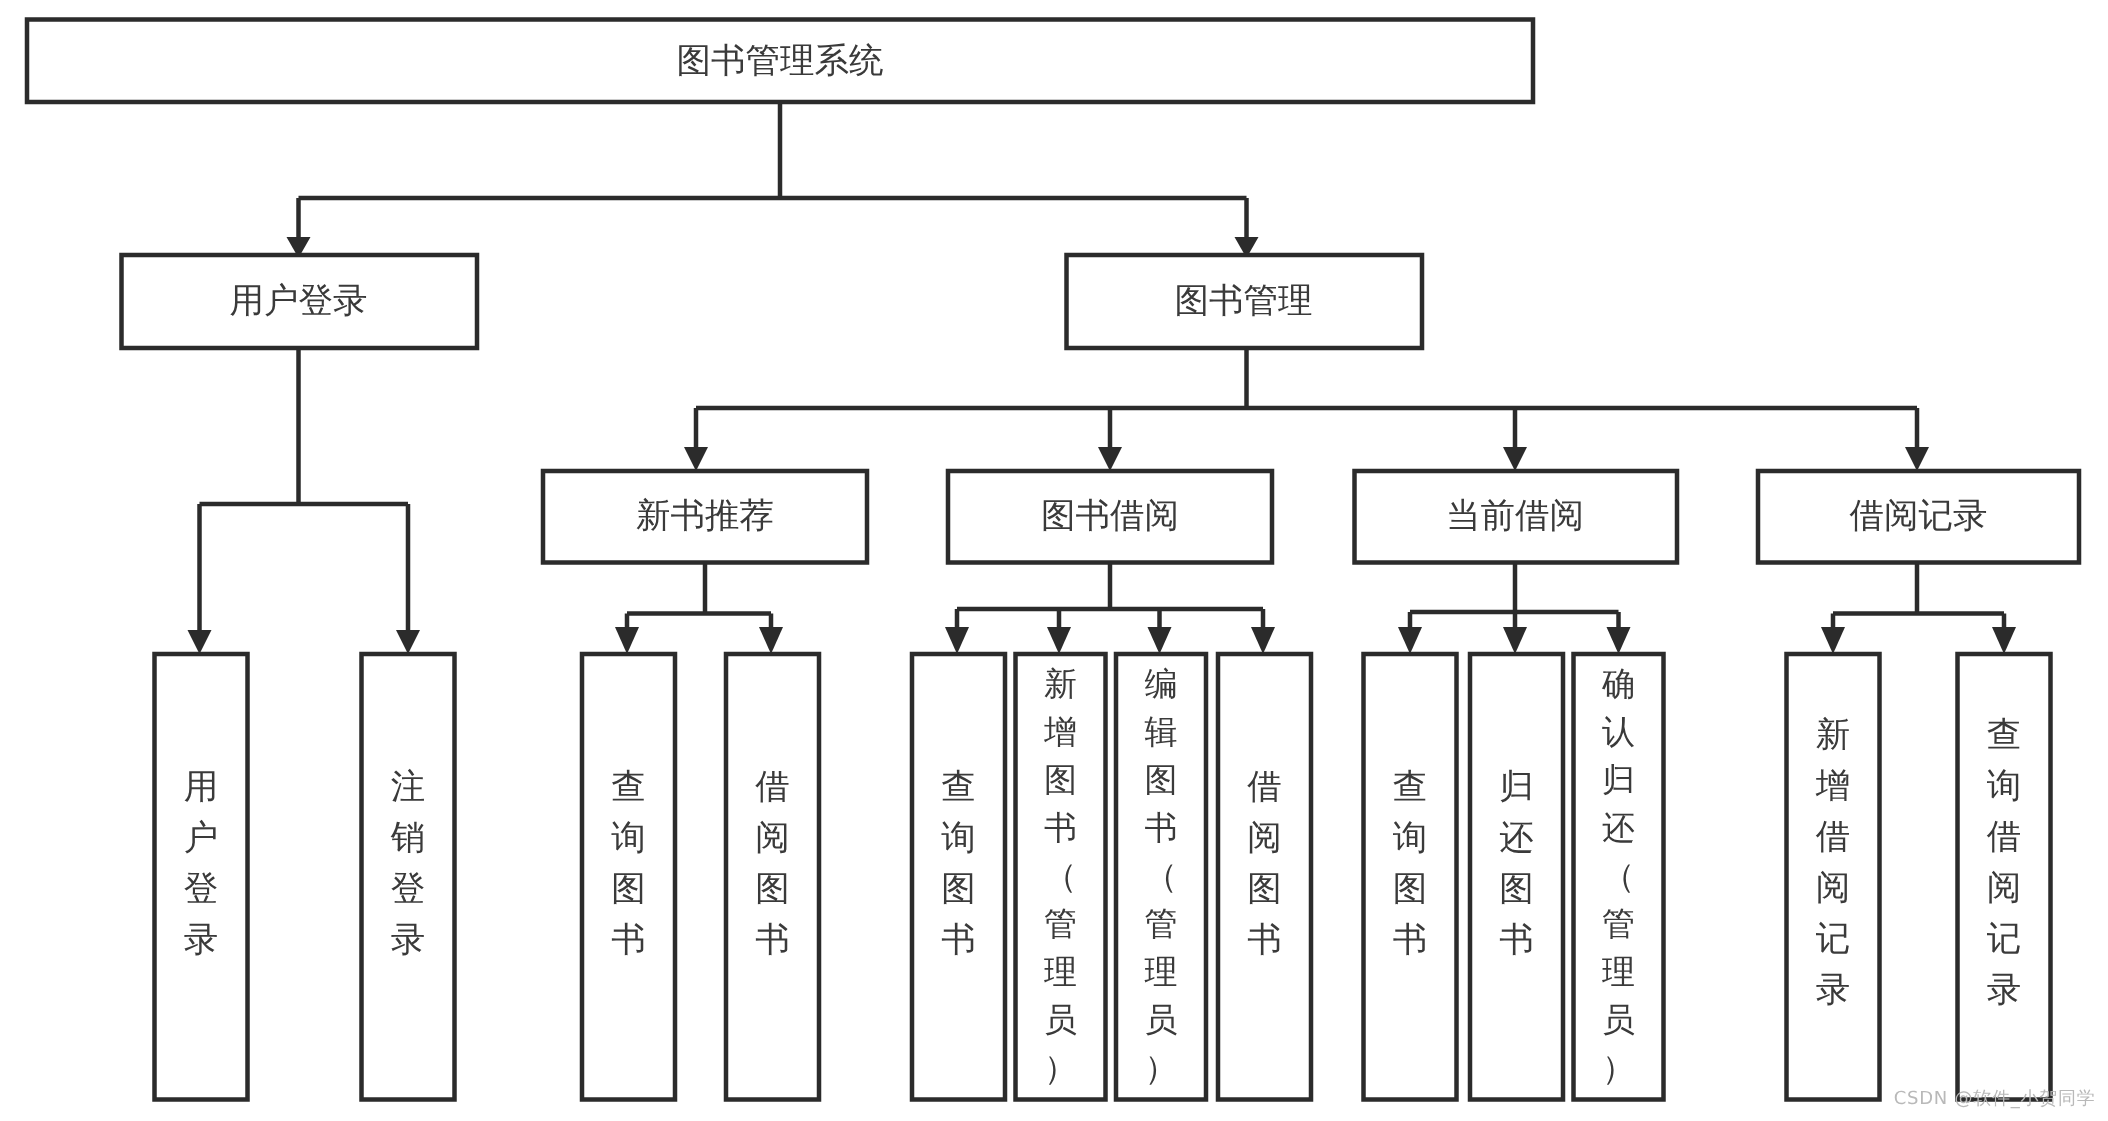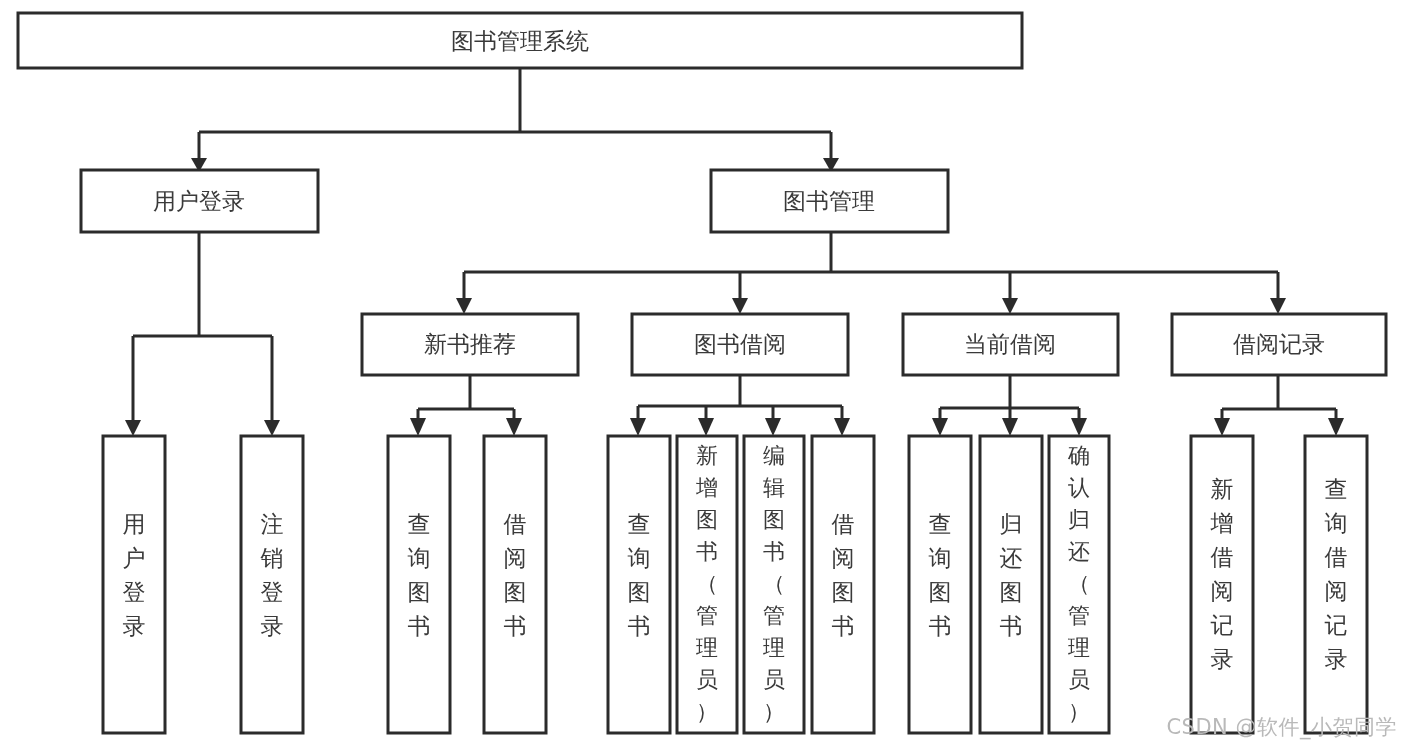--- a/index.html
+++ b/index.html
@@ -55,21 +55,21 @@
   }
   .arrow-head {
     fill: #2b2b2b;
     stroke: none;
   }
   .watermark {
     position: absolute;
     right: 8px;
     bottom: 6px;
     font-family: "DejaVu Sans", "Liberation Sans", sans-serif;
-    font-size: 21px;
+    font-size: 12px;
     color: #b9b9b9;
     white-space: nowrap;
     letter-spacing: 0.5px;
   }
 </style>
 </head>
 <body>
 
 <div id="diagram-root">
   <svg class="flow" viewBox="0 0 1405 747" xmlns="http://www.w3.org/2000/svg">

